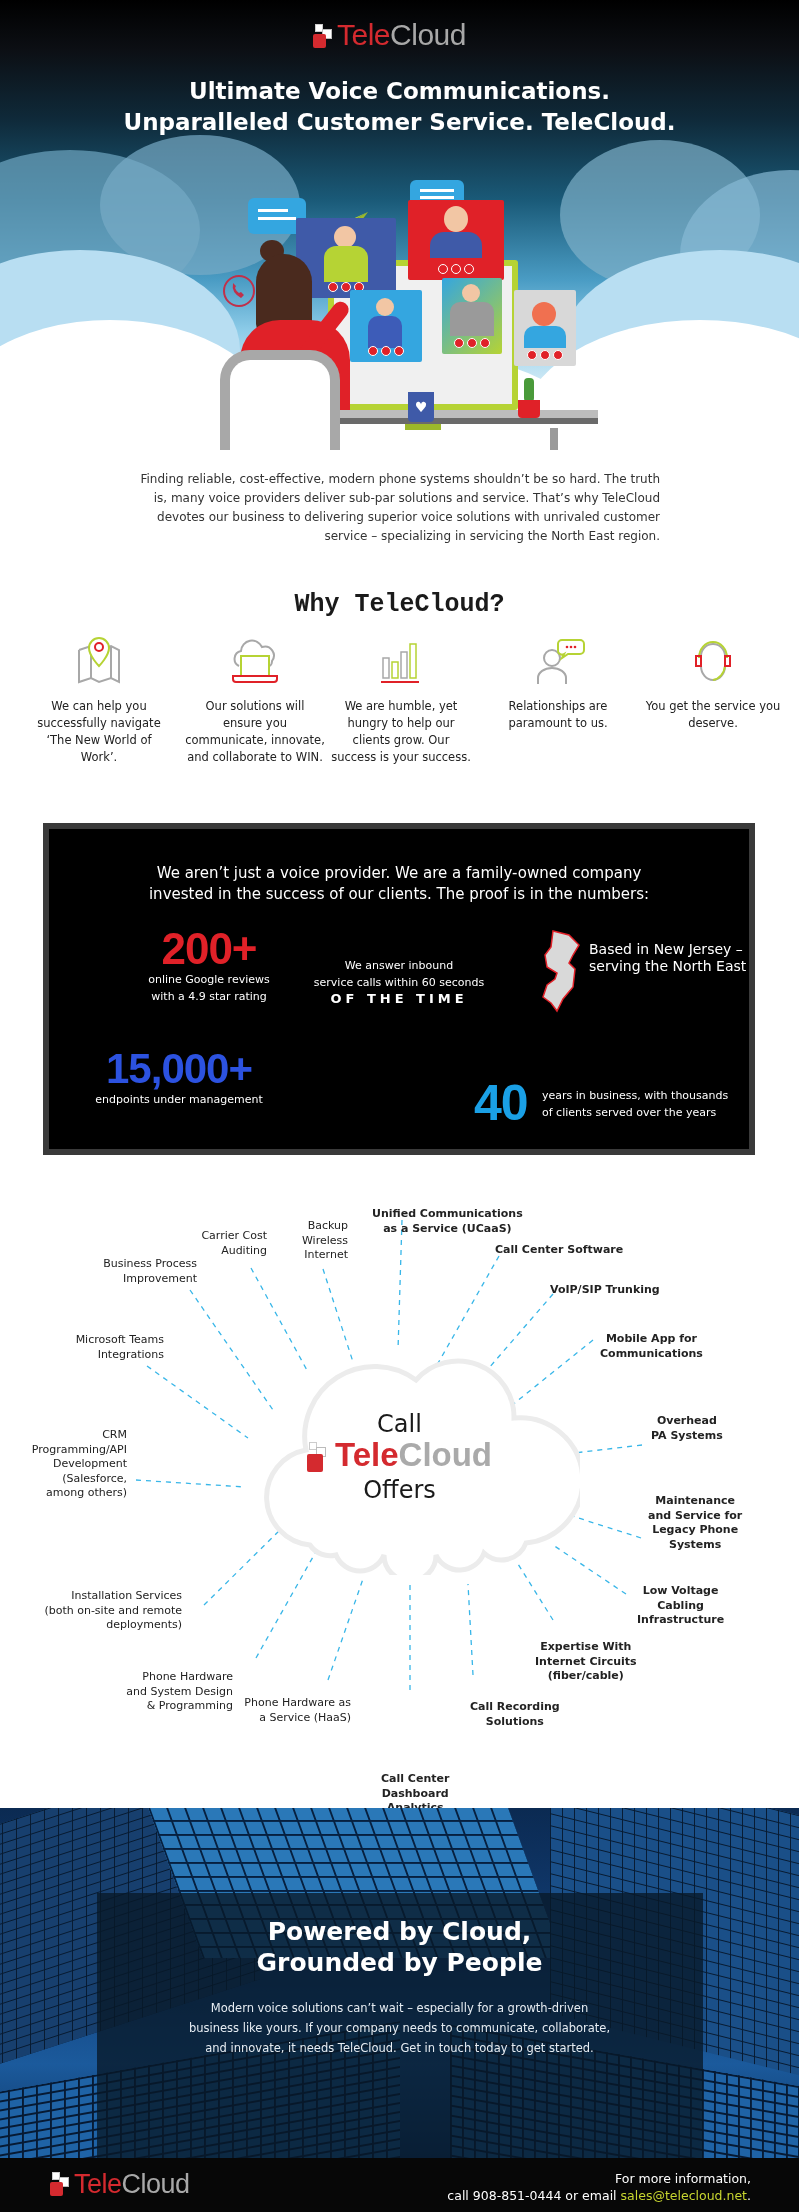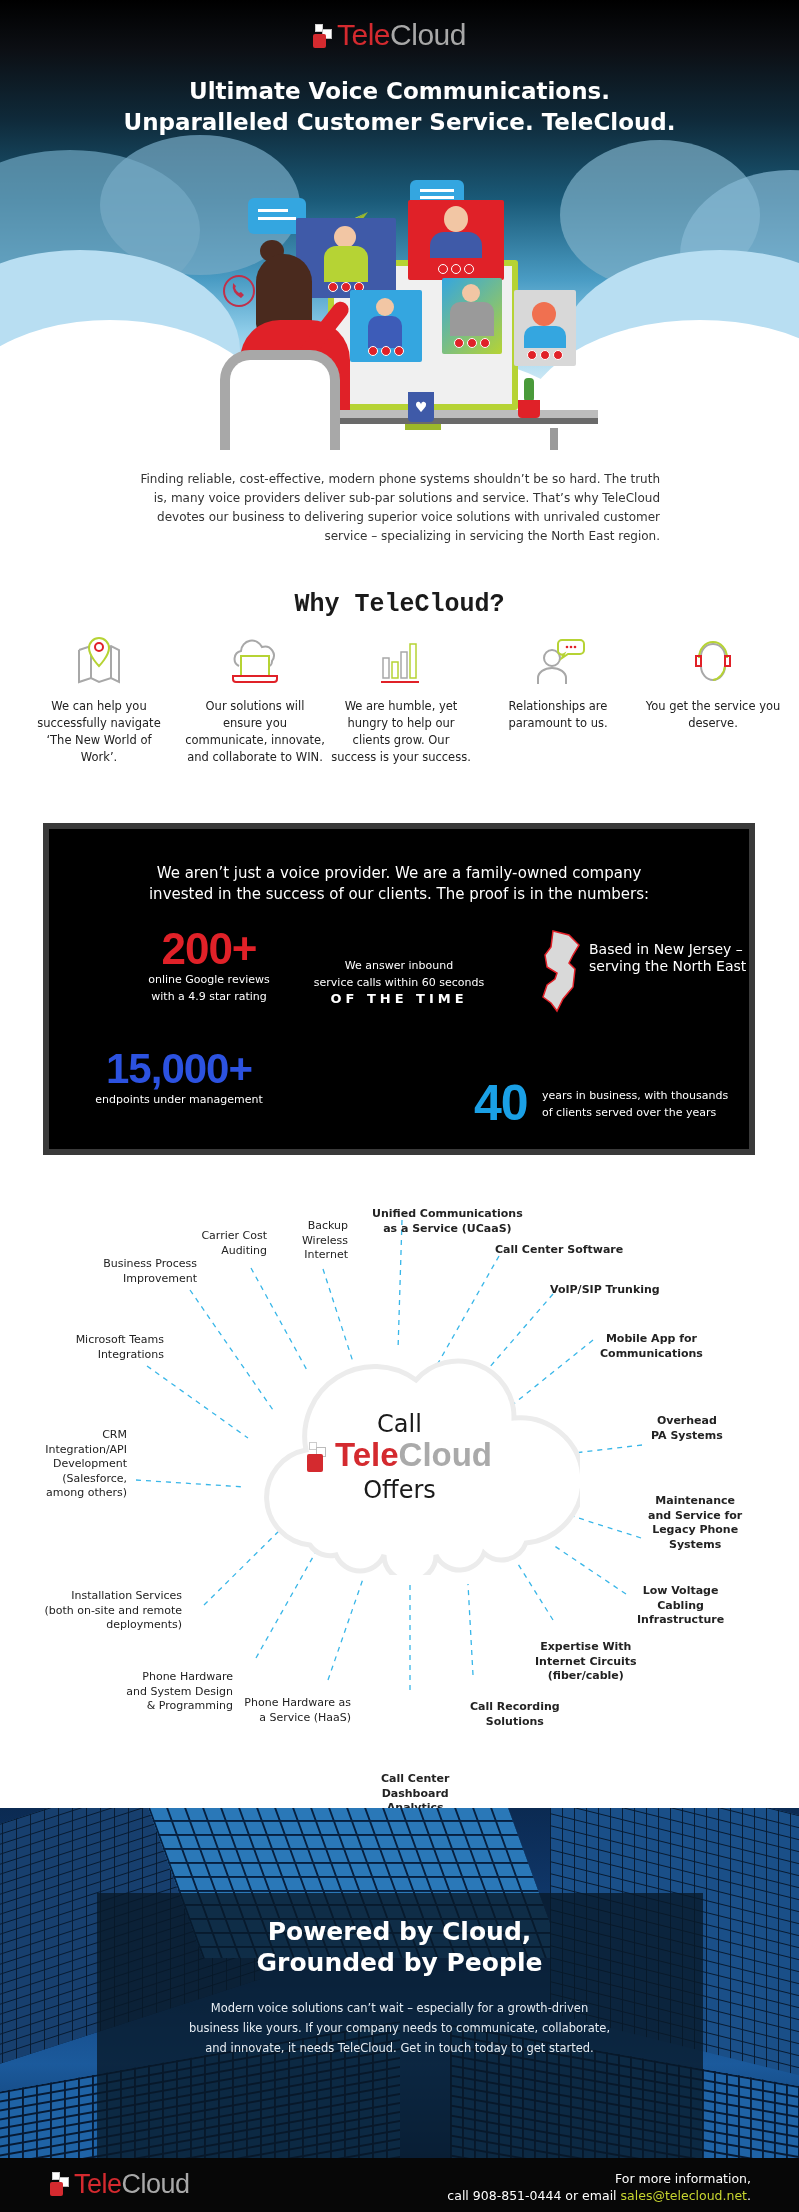--- a/index.html
+++ b/index.html
@@ -411,21 +411,21 @@
       <div>and System Design</div>
       <div>&amp; Programming</div>
     </div>
   <div class="offer-lbl r" style="right:617px;top:419px;">
       <div>Installation Services</div>
       <div>(both on-site and remote</div>
       <div>deployments)</div>
     </div>
   <div class="offer-lbl r" style="right:672px;top:258px;margin-left:37px;">
       <div>CRM</div>
-      <div>Integration/API</div>
+      <div>Programming/API</div>
       <div>Development</div>
       <div>(Salesforce,</div>
       <div>among others)</div>
     </div>
   <div class="offer-lbl r" style="right:635px;top:163px;">
       <div>Microsoft Teams</div>
       <div>Integrations</div>
     </div>
   <div class="offer-lbl r" style="right:602px;top:87px;">
       <div>Business Process</div>

